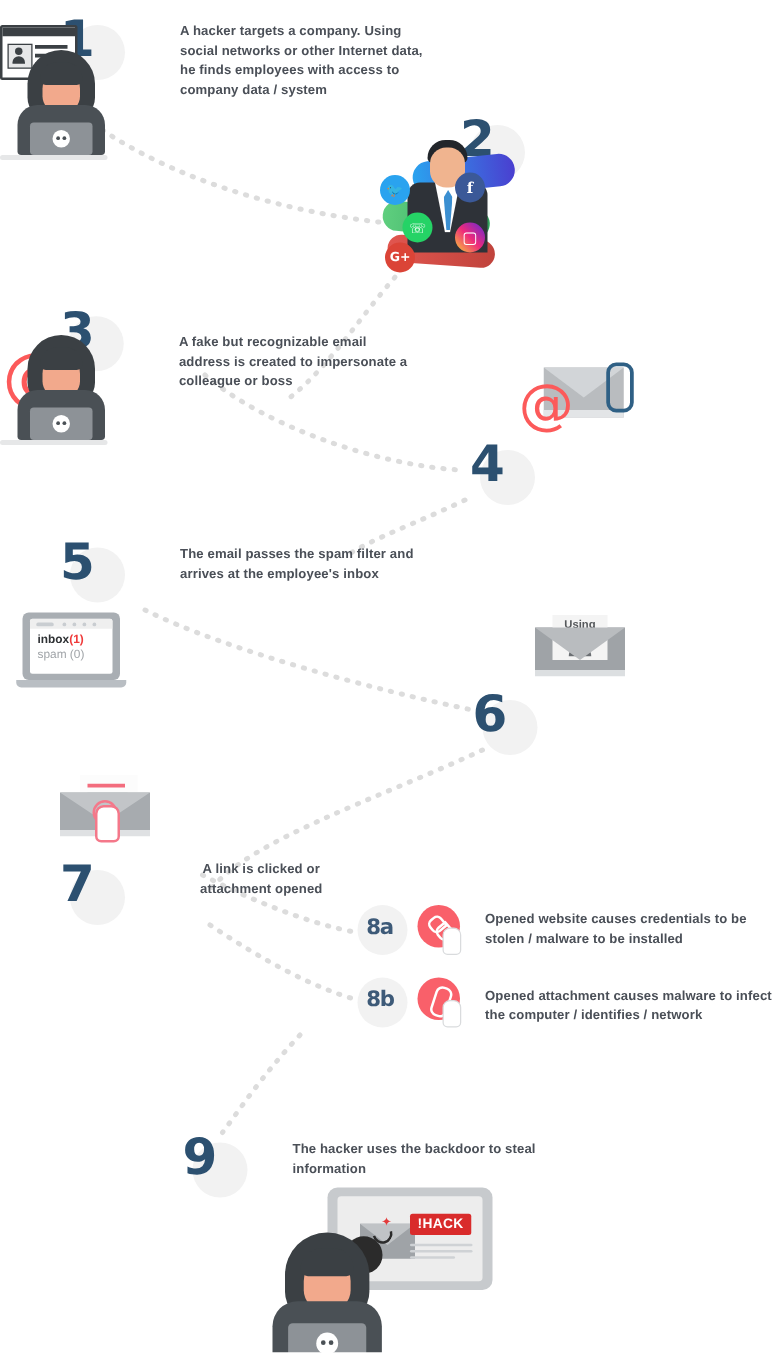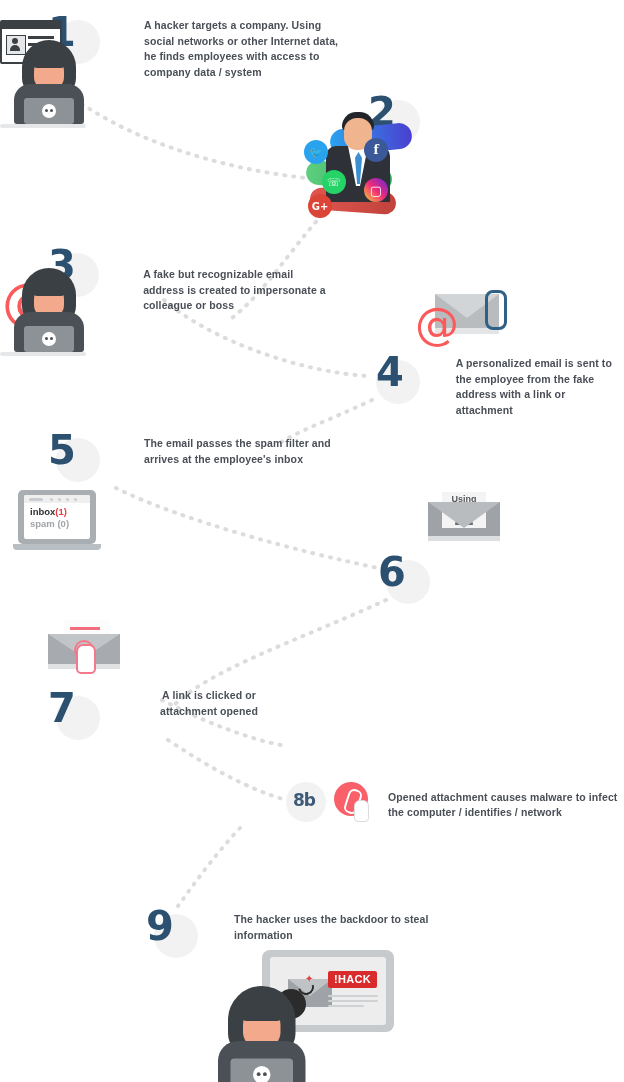--- a/index.html
+++ b/index.html
@@ -60,21 +60,21 @@
   }
 
   
   .laptop{position:absolute;}
   .lt-screen{position:absolute;left:0;top:0;width:78px;height:54px;background:#a9aeb3;border-radius:5px;}
   .lt-inner{position:absolute;left:6px;top:5px;width:66px;height:44px;background:#fff;border-radius:2px;overflow:hidden;}
   .lt-bar{height:8px;background:#efefef;position:relative;}
   .lt-bar i{position:absolute;top:3px;width:3px;height:3px;border-radius:50%;background:#c9cdd1;}
   .lt-txt{padding:3px 0 0 6px;}
   .lt-row{font-size:9.5px;line-height:12px;font-weight:700;color:#2e3134;font-family:"Liberation Sans",sans-serif;}
-  .lt-row.spam{color:#a0a4a8;font-weight:700;}
+  .lt-row.spam{color:#a0a4a8;font-weight:400;}
   .lt-row .cnt{color:#ef3b3b;}
   .lt-base{position:absolute;left:-5px;top:54px;width:88px;height:6px;background:#b9bec3;border-radius:0 0 4px 4px;}
 
   
   .redic{position:absolute;width:34px;height:34px;border-radius:50%;background:#f9606a;}
 
   
   .tablet{position:absolute;width:132px;height:82px;background:#c7cacd;border-radius:8px;}
   .tablet-in{position:absolute;left:8px;top:7px;width:116px;height:68px;background:#ededed;border-radius:3px;}
   .hackbadge{position:absolute;background:#d92b2b;color:#fff;font-weight:700;font-size:11px;
@@ -204,21 +204,20 @@
     <div style="position:absolute;left:70px;top:0px;width:16px;height:34px;border:3px solid #2f6085;border-radius:8px;"></div>
     <div class="at-sym" style="left:0px;top:12px;font-size:44px;line-height:44px;">@</div>
   </div>
 
   <div class="step" style="left:376px;top:352px;width:248px;">
     <div style="display:flex;align-items:flex-start;">
       <div class="badge">
         <div class="disc"></div>
         <div class="num">4</div>
       </div>
-      <div class="caption" style="width:200px;margin-left:36px;margin-top:4px;">A personalized email is sent to the employee from the fake address with a link or attachment</div>
     </div>
   </div>
 
   <div class="step" style="left:48px;top:430px;width:300px;">
     <div style="display:flex;align-items:flex-start;">
       <div class="badge">
         <div class="disc"></div>
         <div class="num">5</div>
       </div>
       <div class="caption" style="width:196px;margin-left:44px;margin-top:6px;">The email passes the spam filter and arrives at the employee's inbox</div>
@@ -283,20 +282,36 @@
   <div class="step" style="left:48px;top:688px;width:260px;">
     <div style="display:flex;align-items:flex-start;">
       <div class="badge">
         <div class="disc"></div>
         <div class="num">7</div>
       </div>
       <div class="caption" style="width:130px;margin-left:44px;margin-top:0;text-align:center;">A link is clicked or attachment opened</div>
     </div>
   </div>
 
+  <div class="step" style="left:284px;top:722px;width:340px;">
+    <div style="display:flex;align-items:flex-start;">
+      <div class="badge small">
+        <div class="disc"></div>
+        <div class="num">8a</div>
+      </div>
+      <div style="position:relative;width:44px;height:44px;margin-left:6px;">
+        <div class="redic" style="left:0;top:2px;">
+          <div style="position:absolute;left:9px;top:9px;width:9px;height:9px;border:2.5px solid #fff;border-radius:5px 5px 1px 5px;transform:rotate(-40deg);"></div>
+          <div style="position:absolute;left:15px;top:15px;width:9px;height:9px;border:2.5px solid #fff;border-radius:5px 1px 5px 5px;transform:rotate(-40deg);"></div>
+        </div>
+        <div style="position:absolute;left:20px;top:20px;width:13px;height:20px;background:#fff;border:1.5px solid #d9dbdd;border-radius:6px 6px 4px 4px;"></div>
+      </div>
+      <div class="caption" style="width:212px;margin-left:10px;margin-top:6px;">Opened website causes credentials to be stolen / malware to be installed</div>
+    </div>
+  </div>
 
   <div class="step" style="left:284px;top:780px;width:340px;">
     <div style="display:flex;align-items:center;">
       <div class="badge small">
         <div class="disc"></div>
         <div class="num">8b</div>
       </div>
       <div style="position:relative;width:44px;height:44px;margin-left:6px;">
         <div class="redic" style="left:0;top:2px;">
           <div style="position:absolute;left:12px;top:7px;width:10px;height:21px;border:2.5px solid #fff;border-radius:6px;transform:rotate(18deg);"></div>

